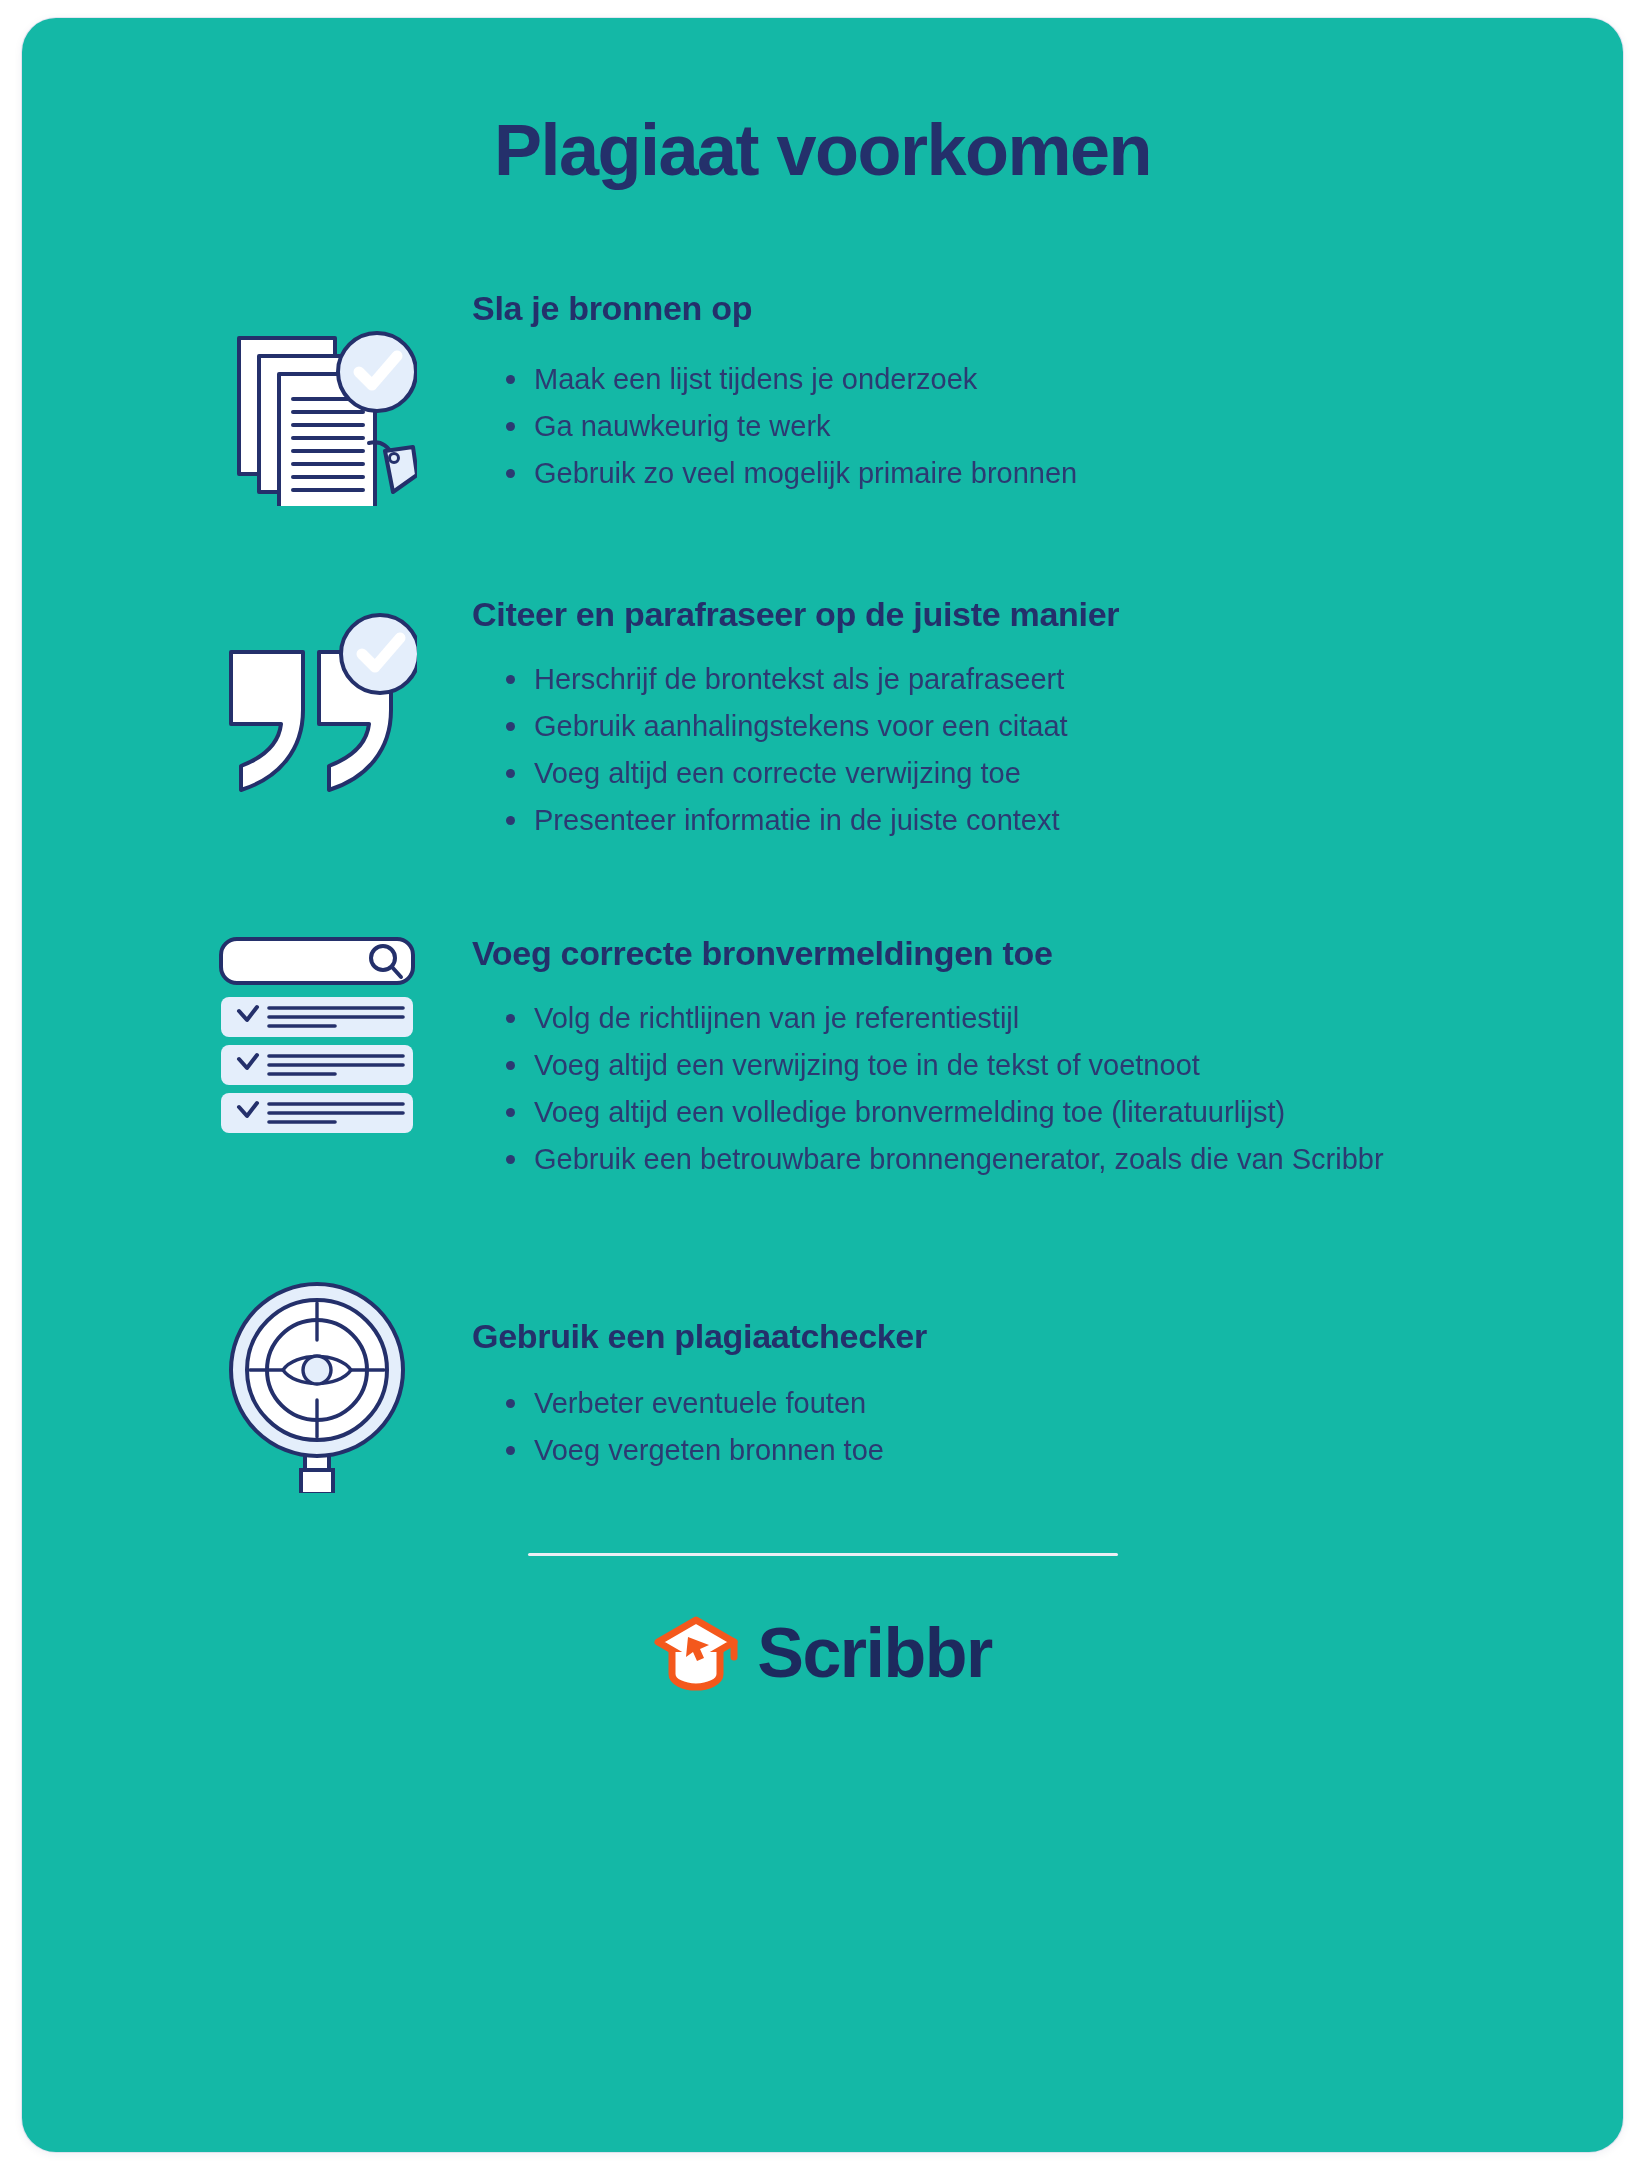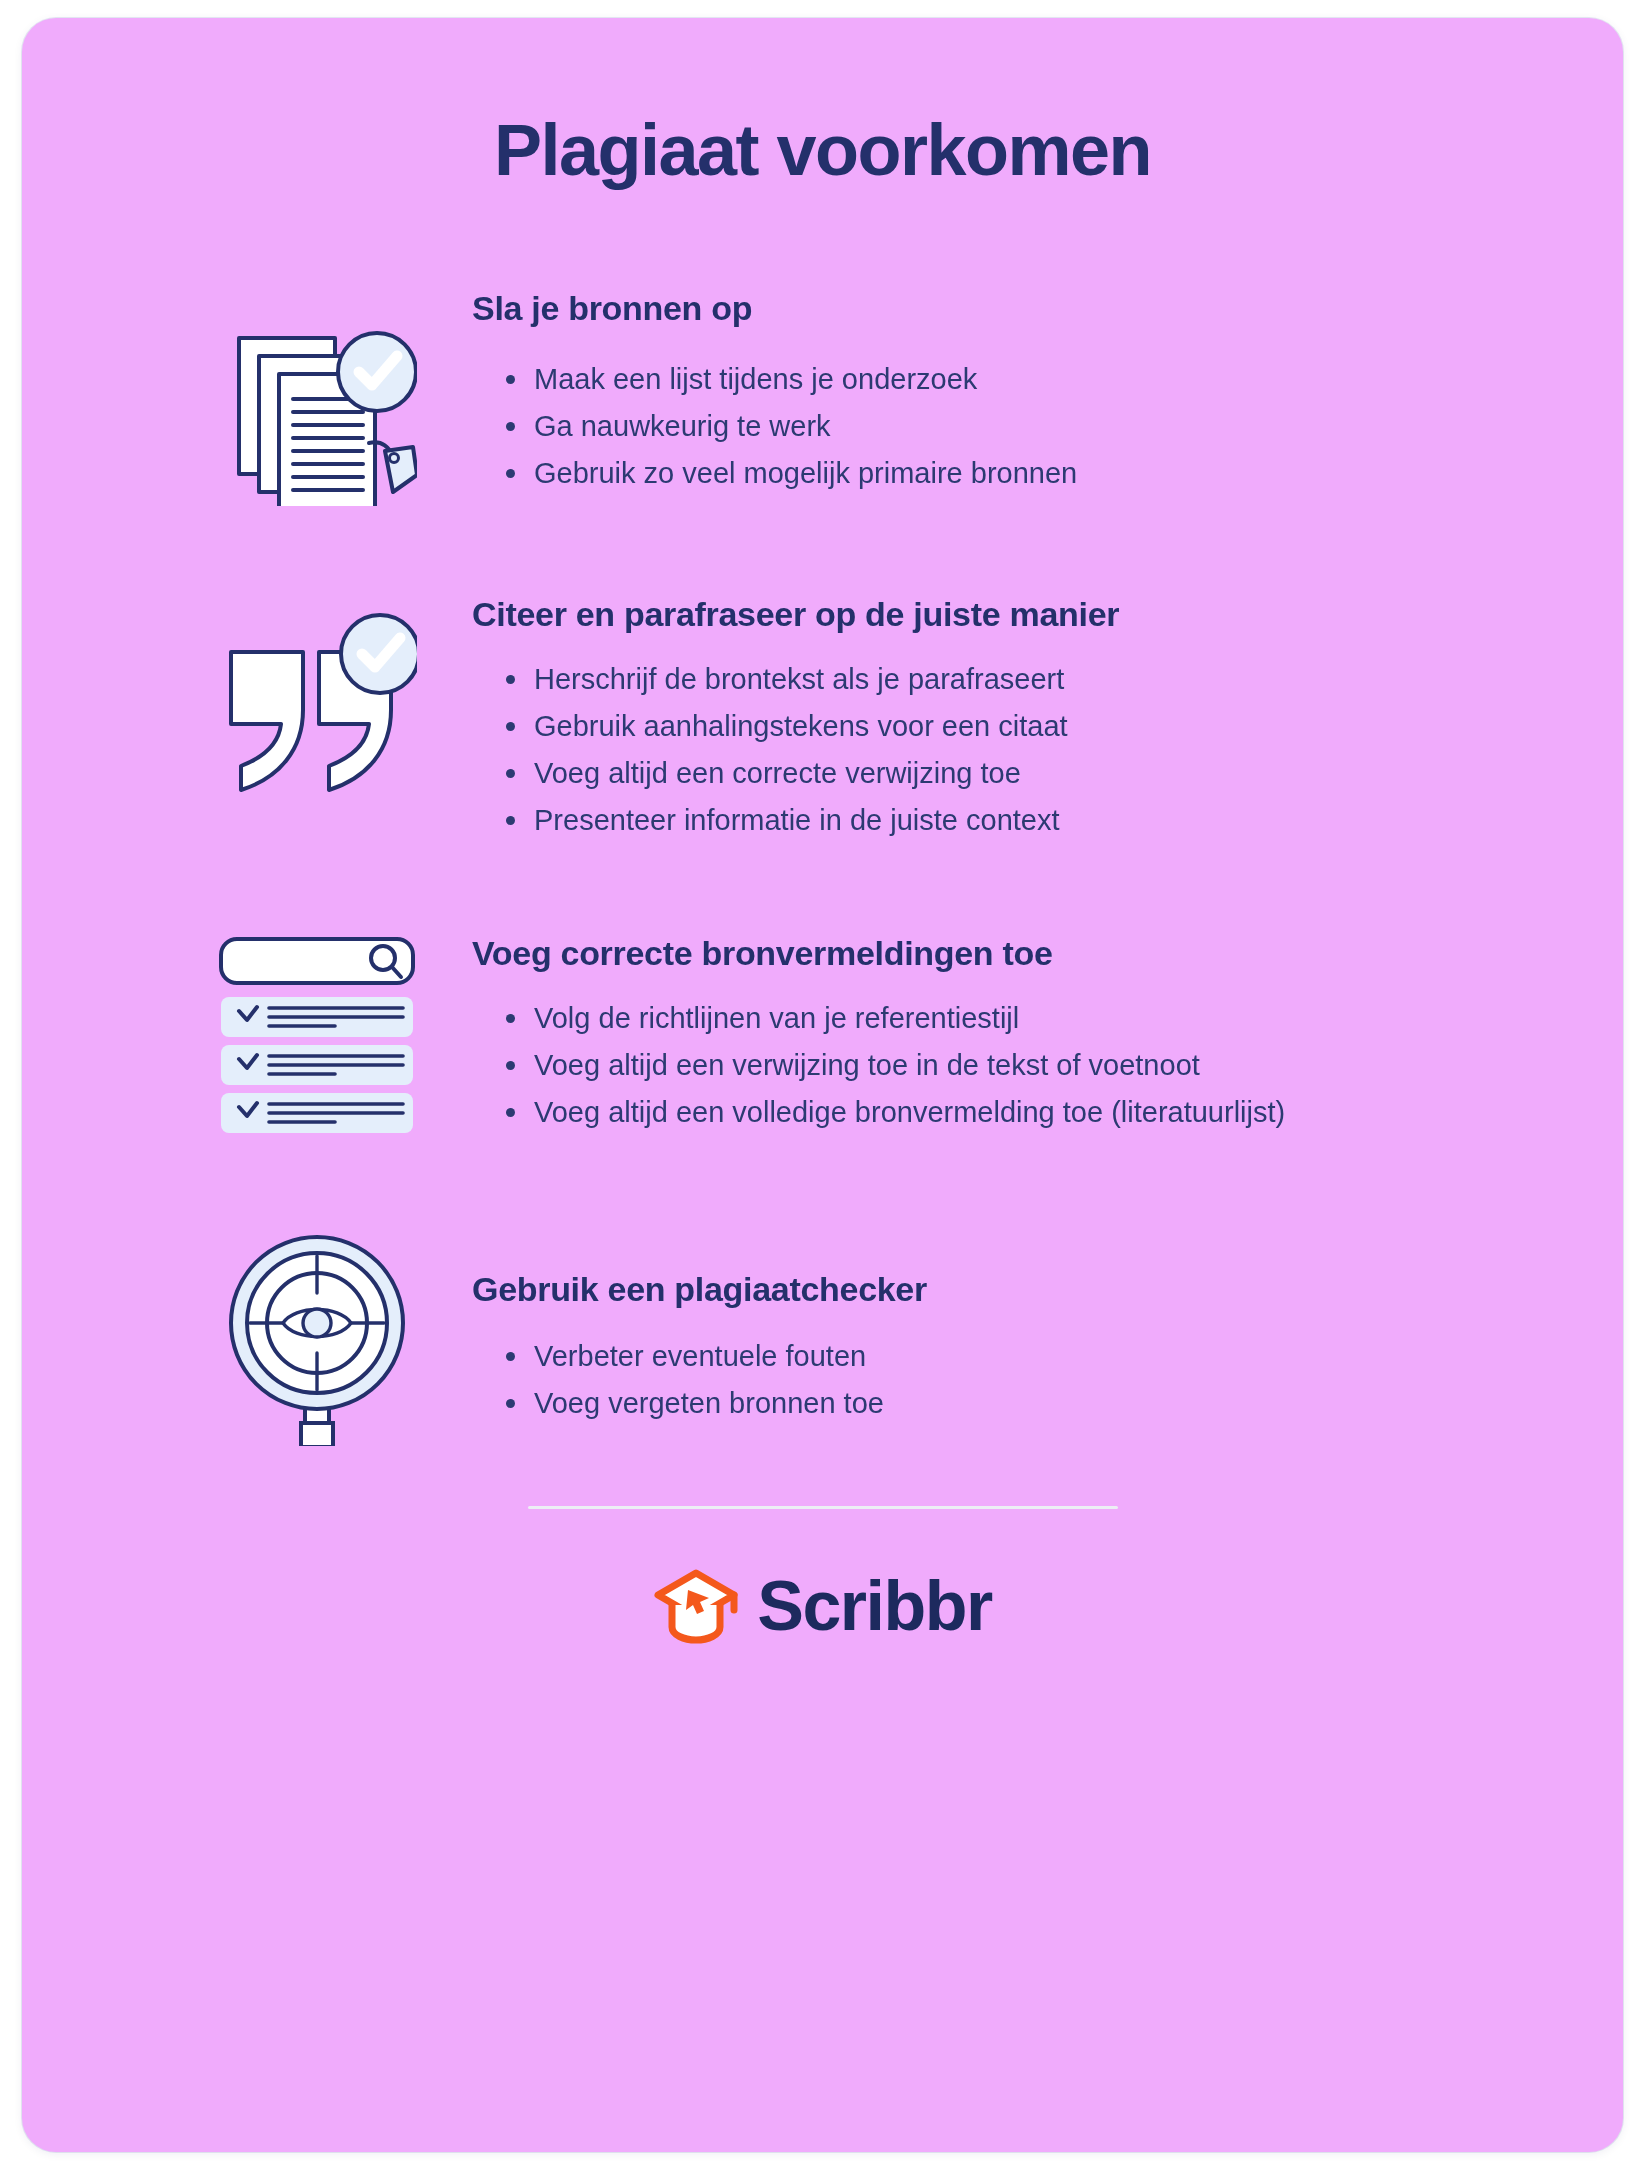--- a/index.html
+++ b/index.html
@@ -21,21 +21,21 @@
     box-sizing: border-box;
     padding: 18px 22px 22px 22px;
     background: #ffffff;
   }
 
   .card {
     position: relative;
     width: 100%;
     height: 100%;
     box-sizing: border-box;
-    background: #f0abfc;
+    background: #14b8a6;
     border-radius: 34px;
     box-shadow: 0 2px 10px rgba(20, 30, 80, 0.07),
                 0 0 0 1px rgba(230, 232, 244, 0.9);
     overflow: hidden;
   }
 
   .title {
     margin: 0;
     padding-top: 96px;
     text-align: center;
@@ -256,20 +256,21 @@
               </g>
             </svg>
           </span>
         </div>
         <div class="text-col">
           <h2 class="sec-heading">Voeg correcte bronvermeldingen toe</h2>
           <ul class="bullets">
             <li>Volg de richtlijnen van je referentiestijl</li>
             <li>Voeg altijd een verwijzing toe in de tekst of voetnoot</li>
             <li>Voeg altijd een volledige bronvermelding toe (literatuurlijst)</li>
+            <li>Gebruik een betrouwbare bronnengenerator, zoals die van Scribbr</li>
           </ul>
         </div>
       </div>
 
       <div class="section sec4 tight">
         <div class="icon-col">
           <span>
             <svg width="200" height="215" viewBox="0 0 200 215" fill="none">
 
               <rect x="88" y="168" width="24" height="26" fill="#ffffff" stroke="#24306b" stroke-width="4"></rect>

